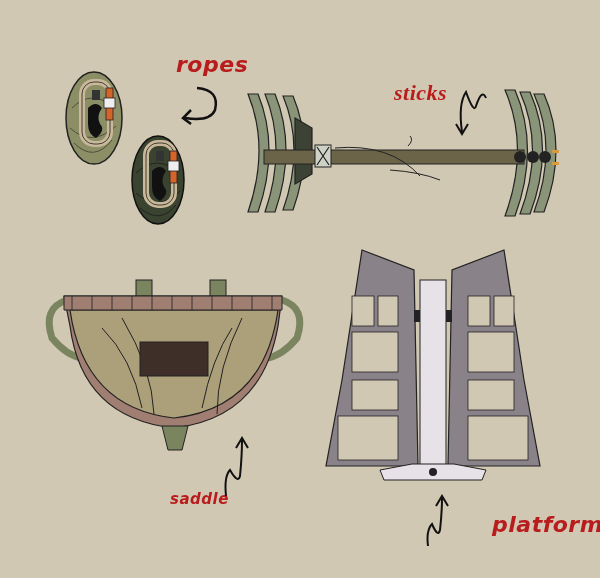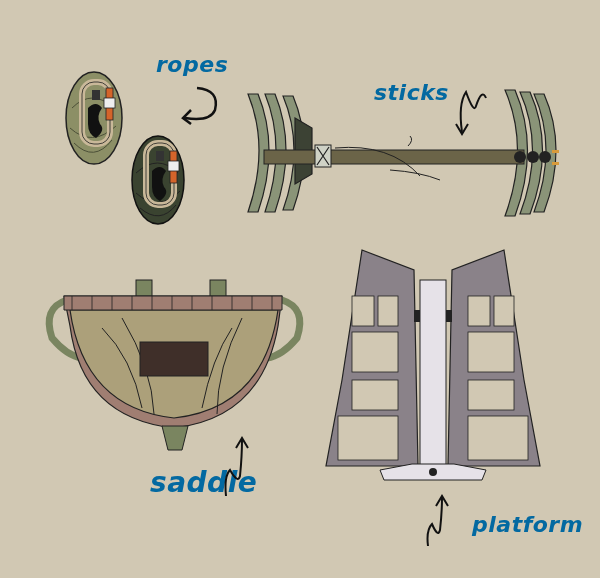--- a/index.html
+++ b/index.html
@@ -1,17 +1,17 @@
 <!DOCTYPE html>
 <html><head>
 <meta charset="utf-8">
 <style>
   html,body{margin:0;padding:0;}
   body{width:600px;height:578px;background:#d1c8b3;position:relative;overflow:hidden;font-family:"DejaVu Sans",sans-serif;}
-  .label{position:absolute;font-family:"DejaVu Sans",sans-serif;font-weight:bold;font-style:italic;color:#0369a1;letter-spacing:0.5px;}
+  .label{position:absolute;font-family:"DejaVu Sans",sans-serif;font-weight:bold;font-style:italic;color:#b91c1c;letter-spacing:0.5px;margin-left:20px;}
   svg{position:absolute;overflow:visible;}
 </style>
 </head>
 <body>
 
 <div>
   <svg style="left:62px;top:68px;" width="70" height="100" viewBox="0 0 70 100">
     <ellipse cx="32" cy="50" rx="28" ry="46" fill="#8c8f66" stroke="#222" stroke-width="1.5"></ellipse>
     <path d="M10 40 Q30 20 52 40 M8 60 Q30 80 54 58 M12 75 Q32 95 50 72" stroke="#4c5038" fill="none" stroke-width="1"></path>
     <rect x="20" y="14" width="28" height="62" rx="12" fill="none" stroke="#c9b899" stroke-width="6"></rect>
@@ -52,42 +52,42 @@
     <rect x="24" y="62" width="260" height="14" fill="#6b6448" stroke="#222" stroke-width="1"></rect>
     <rect x="75" y="57" width="16" height="22" fill="#cfd2c6" stroke="#222" stroke-width="1"></rect>
     <path d="M77 59 L89 77 M89 59 L77 77" stroke="#222" stroke-width="1.2"></path>
     <path d="M95 60 Q150 55 180 88 M150 82 Q180 84 200 92 M170 48 q4 4 -2 10" fill="none" stroke="#222" stroke-width="1"></path>
     <circle cx="280" cy="69" r="6" fill="#222"></circle>
     <circle cx="293" cy="69" r="6" fill="#222"></circle>
     <circle cx="305" cy="69" r="6" fill="#222"></circle>
     <rect x="312" y="62" width="7" height="3" fill="#d89a3a"></rect>
     <rect x="312" y="74" width="7" height="3" fill="#d89a3a"></rect>
   </svg>
-  <div class="label" style="left:374px;top:80px;font-size:22px;">sticks</div>
+  <div class="label" style="left:374px;top:80px;font-size:22px;font-family:Liberation Serif, serif;">sticks</div>
   <svg style="left:452px;top:84px;" width="40" height="55" viewBox="0 0 40 55">
     <path d="M10 48 Q6 20 14 8 Q22 30 24 22 Q30 4 34 14" fill="none" stroke="#111" stroke-width="2"></path>
     <path d="M4 40 L10 50 L16 40" fill="none" stroke="#111" stroke-width="2"></path>
   </svg>
 </div>
 
 <div>
   <svg style="left:42px;top:278px;" width="265" height="172" viewBox="0 0 265 172">
     <path d="M25 22 Q0 30 10 60 Q25 78 40 80" fill="none" stroke="#7a8560" stroke-width="7"></path>
     <path d="M240 22 Q265 30 255 60 Q240 78 225 80" fill="none" stroke="#7a8560" stroke-width="7"></path>
     <rect x="94" y="2" width="16" height="18" fill="#7a8560" stroke="#222" stroke-width="1"></rect>
     <rect x="168" y="2" width="16" height="18" fill="#7a8560" stroke="#222" stroke-width="1"></rect>
     <path d="M22 18 L240 18 L236 48 Q220 140 132 150 Q40 140 28 48 Z" fill="#a07e72" stroke="#222" stroke-width="1.2"></path>
     <path d="M28 32 L236 32 Q222 130 132 140 Q42 130 28 32 Z" fill="#aca07a" stroke="#222" stroke-width="1.2"></path>
     <path d="M22 18 L240 18 L240 32 L22 32 Z" fill="#a07e72" stroke="#222" stroke-width="1"></path>
     <path d="M30 18 v14 M50 18 v14 M70 18 v14 M90 18 v14 M110 18 v14 M130 18 v14 M150 18 v14 M170 18 v14 M190 18 v14 M210 18 v14 M230 18 v14" stroke="#222" stroke-width="0.8"></path>
     <path d="M60 50 Q90 80 100 130 M80 40 Q110 90 112 136 M190 50 Q170 80 160 130 M200 40 Q175 90 175 136" fill="none" stroke="#222" stroke-width="1"></path>
     <rect x="98" y="64" width="68" height="34" fill="#3f2f29" stroke="#222" stroke-width="1"></rect>
     <path d="M120 148 L126 172 L140 172 L146 148 Z" fill="#7a8560" stroke="#222" stroke-width="1"></path>
   </svg>
-  <div class="label" style="left:150px;top:466px;font-size:28px;">saddle</div>
+  <div class="label" style="left:150px;top:490px;font-size:15px;">saddle</div>
   <svg style="left:222px;top:432px;" width="30" height="70" viewBox="0 0 30 70">
     <path d="M4 64 Q2 44 8 38 Q16 52 18 44 Q20 24 20 8" fill="none" stroke="#111" stroke-width="2"></path>
     <path d="M14 16 L20 6 L26 16" fill="none" stroke="#111" stroke-width="2"></path>
   </svg>
 </div>
 
 <div>
   <svg style="left:322px;top:250px;" width="222" height="232" viewBox="0 0 222 232">
     <path d="M40 0 L92 20 L96 216 L4 216 L20 130 Z" fill="#8a8289" stroke="#222" stroke-width="1.2"></path>
     <path d="M182 0 L130 20 L126 216 L218 216 L202 130 Z" fill="#8a8289" stroke="#222" stroke-width="1.2"></path>

